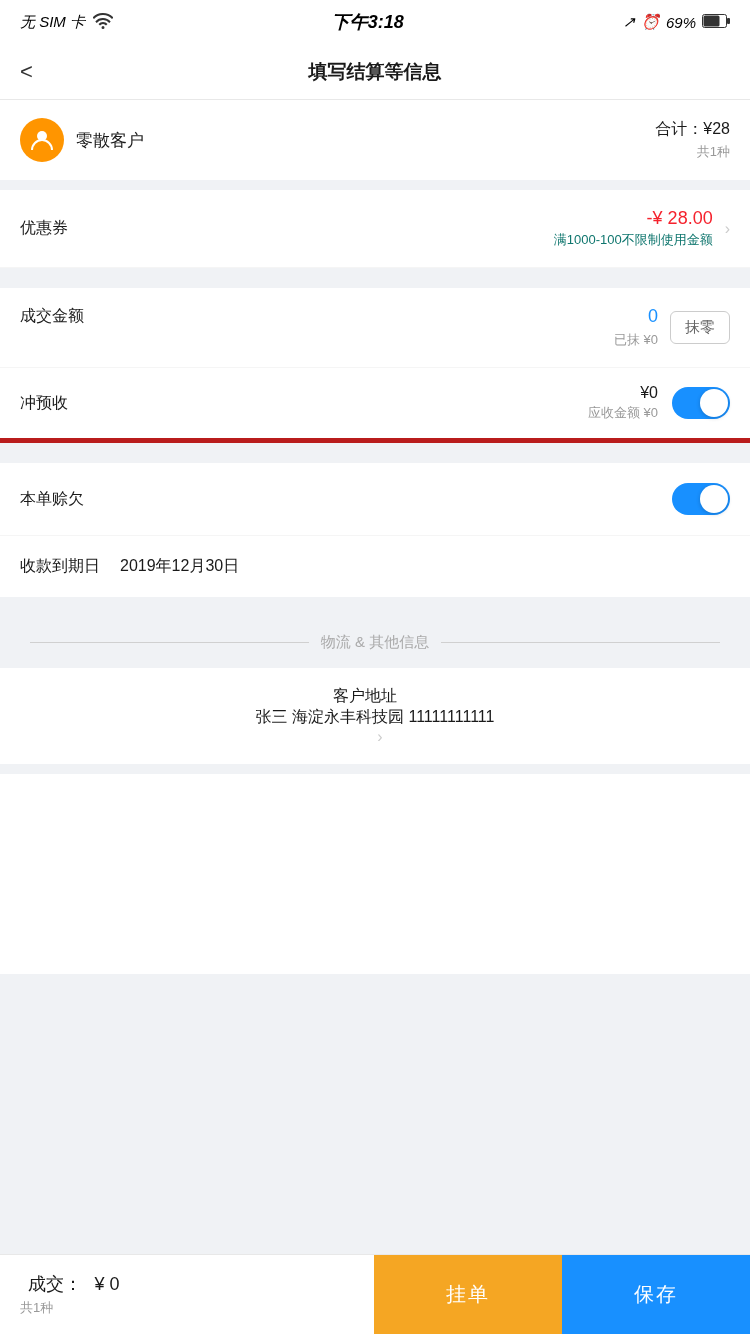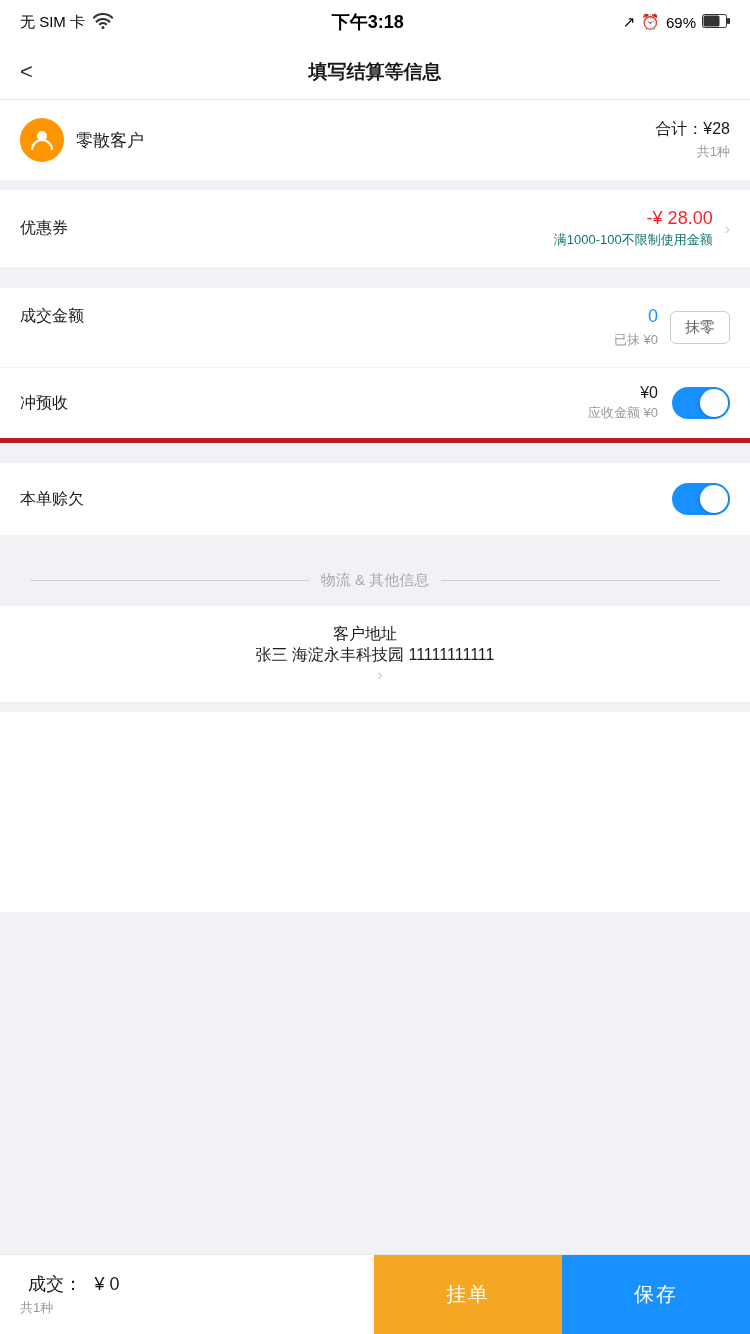--- a/index.html
+++ b/index.html
@@ -16,20 +16,21 @@
     
     .status-bar {
       background: #fff;
       height: 44px;
       display: flex;
       align-items: center;
       justify-content: space-between;
       padding: 0 20px;
       font-size: 15px;
       font-weight: 500;
+      font-style: italic;
     }
     .status-left { display: flex; align-items: center; gap: 8px; }
     .status-center { font-size: 18px; font-weight: 600; }
     .status-right { display: flex; align-items: center; gap: 6px; }
 
     
     .nav-bar {
       background: #fff;
       height: 56px;
       display: flex;
@@ -471,20 +472,24 @@
   <div class="section-divider"></div>
 
   <div class="card">
     <div class="debt-row">
       <span class="debt-label">本单赊欠</span>
       <div class="toggle">
         <div class="toggle-knob"></div>
       </div>
     </div>
 
+    <div class="due-row">
+      <span class="due-label">收款到期日</span>
+      <span class="due-value">2019年12月30日</span>
+    </div>
   </div>
 
   <div class="section-divider"></div>
 
   <div class="logistics-section">
     <div class="logistics-divider">
       <div class="divider-line"></div>
       <span class="logistics-label">物流 &amp; 其他信息</span>
       <div class="divider-line"></div>
     </div>

